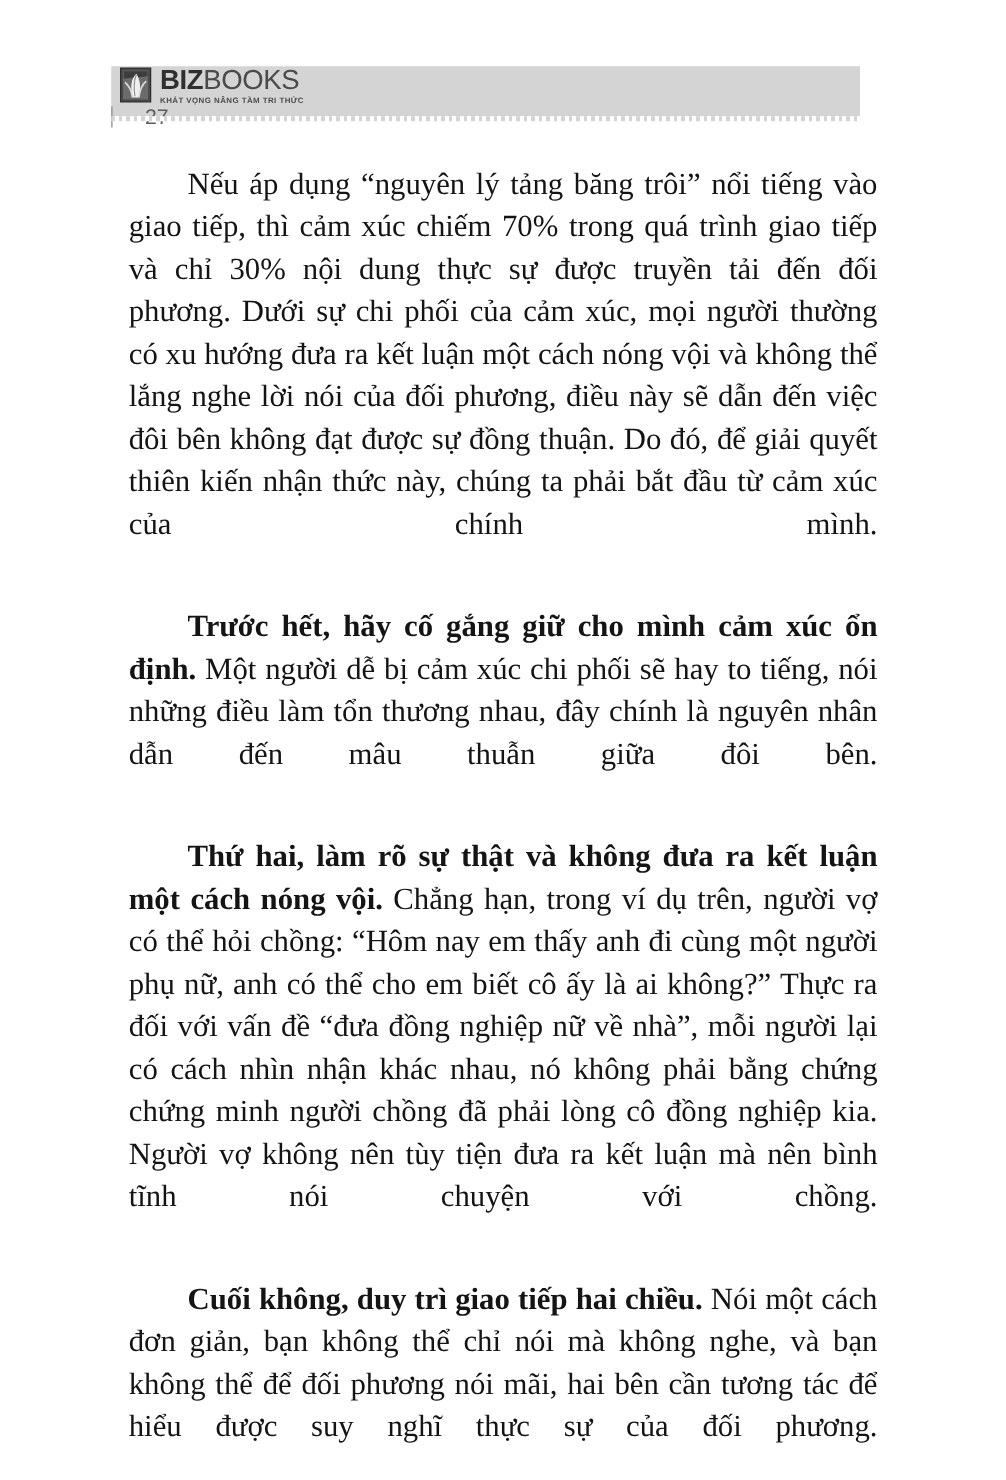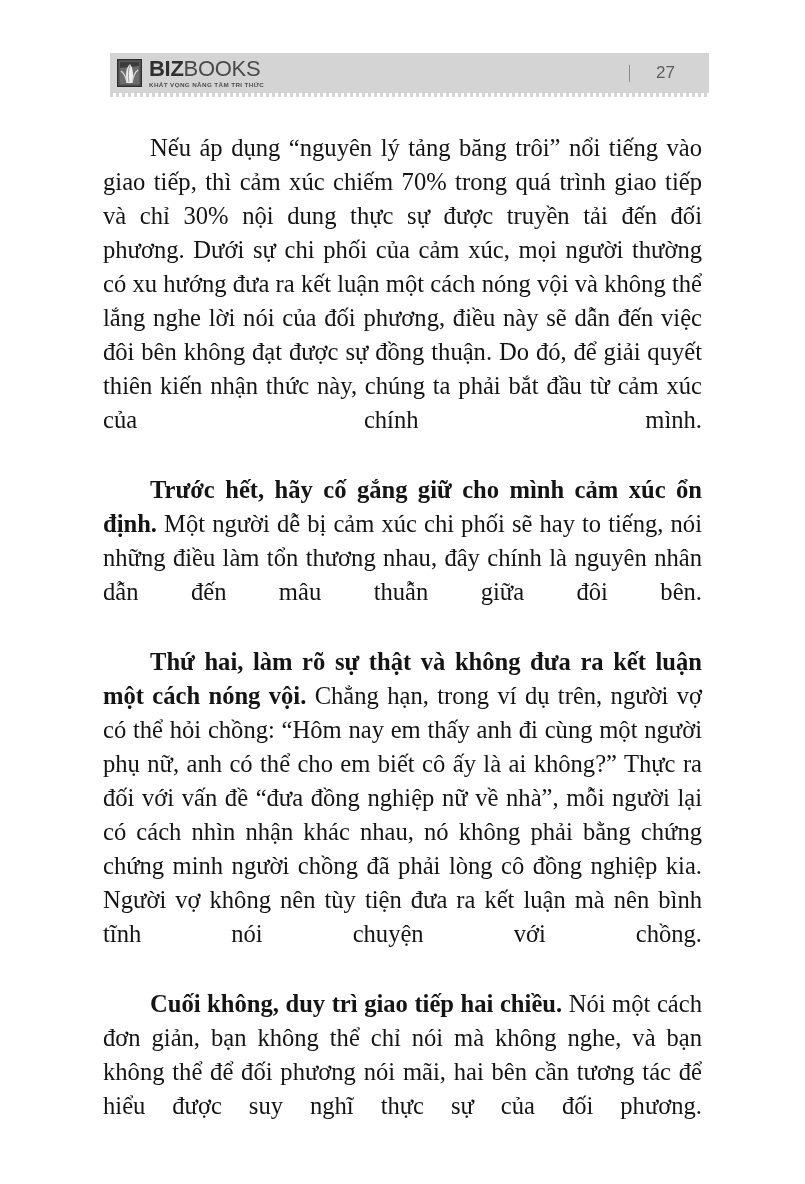--- a/index.html
+++ b/index.html
@@ -18,27 +18,28 @@
   .page {
     position: absolute;
     inset: 0;
     background: #ffffff;
     overflow: hidden;
   }
 
   
   .header-band {
     position: absolute;
-    left: 110px;
+    left: 89px;
     top: 53px;
     width: 599px;
     height: 40px;
     background: #d4d4d4;
     display: flex;
     justify-content: space-between;
+    flex-direction: column;
   }
   
   .header-band::after {
     content: "";
     position: absolute;
     left: 0;
     right: 0;
     bottom: -4px;
     height: 4px;
     background-image:
@@ -127,21 +128,21 @@
     font-size: 24.6px;
     line-height: 34px;
     color: #141414;
     text-align: justify;
     text-justify: inter-word;
     text-indent: 47px;
     hyphens: none;
     word-spacing: 0.1px;
   }
   p.body-par + p.body-par {
-    margin-top: 2px;
+    margin-top: 14px;
   }
   p.body-par .lead {
     font-weight: 700;
   }
   
   p.body-par::after {
     content: "";
     display: inline-block;
     width: 100%;
   }

